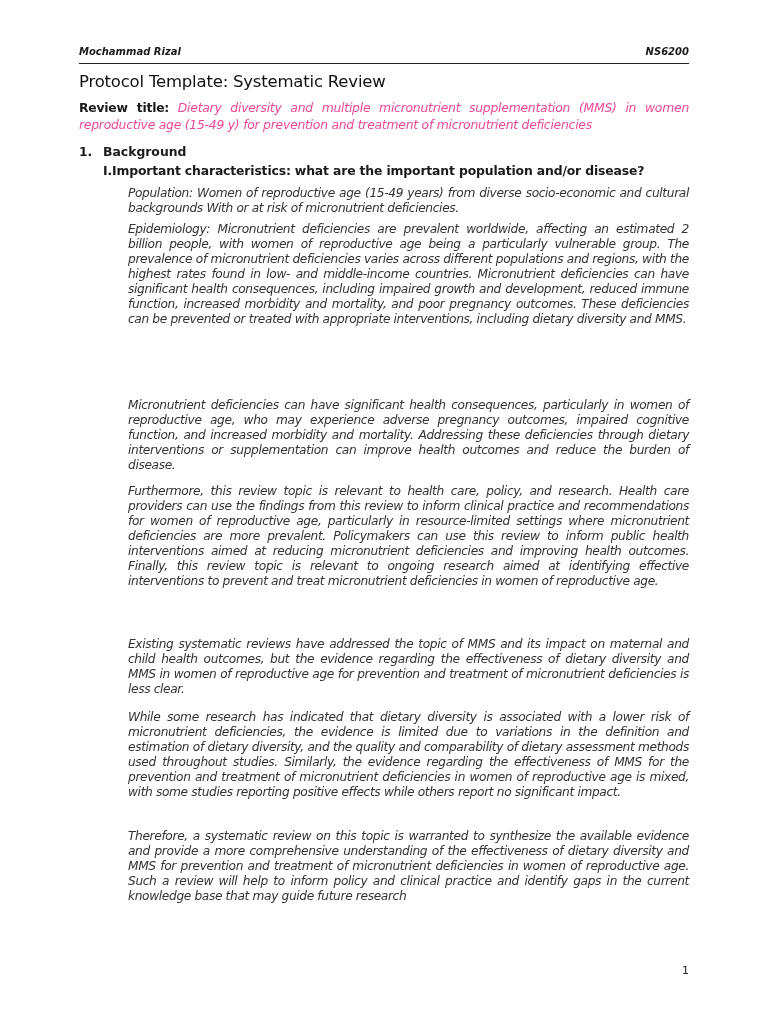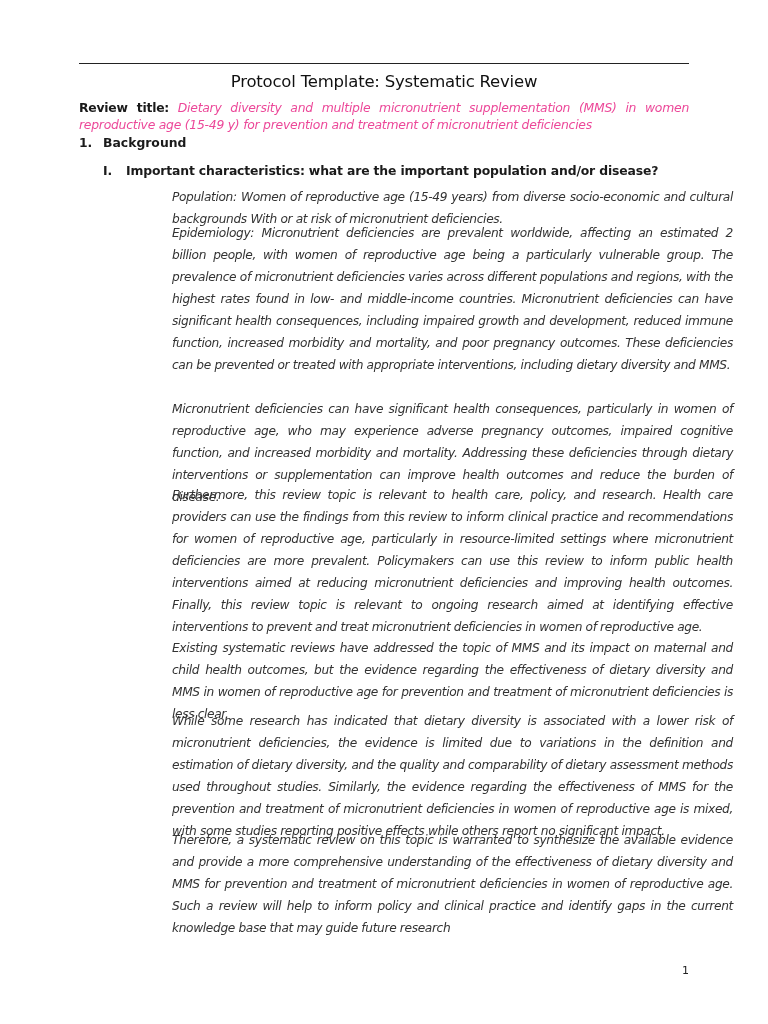--- a/index.html
+++ b/index.html
@@ -2,37 +2,41 @@
 <html><head>
   <meta charset="utf-8">
   <style>
     html, body { margin: 0; padding: 0; background: #ffffff; }
     body { width: 768px; height: 1024px; position: relative; overflow: hidden; color: #1a1a1a; }
     .page { position: absolute; left: 0; top: 0; width: 768px; height: 1024px; background: #fff; }
     .header { position: absolute; left: 79px; top: 44px; width: 610px; height: 20px; }
     .header .author { position: absolute; left: 0; top: 2px; font-family: "DejaVu Sans", sans-serif; font-size: 10px; font-style: italic; font-weight: bold; }
     .header .course { position: absolute; right: 0; top: 2px; font-family: "DejaVu Sans", sans-serif; font-size: 10px; font-style: italic; font-weight: bold; }
     .header-rule { position: absolute; left: 79px; top: 63px; width: 610px; height: 1px; background: #222; }
-    .title { position: absolute; left: 79px; top: 72px; width: 610px; text-align: center; font-family: "DejaVu Sans", sans-serif; font-size: 16.5px; letter-spacing: -0.2px; color: #111; }
+    .title { position: absolute; left: 79px; top: 72px; width: 610px; font-family: "DejaVu Sans", sans-serif; font-size: 16.5px; letter-spacing: -0.2px; color: #111; }
     .review { position: absolute; left: 79px; top: 99px; width: 610px; font-family: "DejaVu Sans", sans-serif; font-size: 12.4px; line-height: 17px; text-align: justify; letter-spacing: -0.25px; }
     .review .label { font-weight: bold; margin-top: 40px; }
     .review .val { font-style: italic; color: #ec4899; }
-    .sec1 { position: absolute; left: 79px; top: 135px; font-family: "DejaVu Sans", sans-serif; font-size: 12.4px; font-weight: bold; }
+    .sec1 { position: absolute; left: 79px; top: 144px; font-family: "DejaVu Sans", sans-serif; font-size: 12.4px; font-weight: bold; }
     .sec1 .num { display: inline-block; width: 24px; }
     .sub { position: absolute; left: 103px; width: 586px; font-family: "DejaVu Sans", sans-serif; font-size: 12.4px; font-weight: bold; line-height: 17px; letter-spacing: -0.15px; }
     .sub .rn { position: absolute; left: 0; top: 0; }
-    .sub .txt { display: block; margin-left: 23px; text-align: justify; }
-    .para { position: absolute; left: 128px; width: 561px; font-family: "DejaVu Sans", sans-serif; font-size: 12.2px; font-style: italic; line-height: 22px; text-align: justify; color: #333; letter-spacing: -0.35px; margin-left: 44px; }
+    .sub .txt { display: block; margin-left: 9px; text-align: justify; }
+    .para { position: absolute; left: 128px; width: 561px; font-family: "DejaVu Sans", sans-serif; font-size: 12.2px; font-style: italic; line-height: 15px; text-align: justify; color: #333; letter-spacing: -0.35px; }
     .pagenum { position: absolute; left: 682px; top: 964px; font-family: "DejaVu Sans", sans-serif; font-size: 11px; color: #222; }
   </style>
 </head>
 <body>
 
 <div class="page">
 
+  <div class="header">
+    <span class="author">Mochammad Rizal</span>
+    <span class="course">NS6200</span>
+  </div>
   <div class="header-rule"></div>
 
   <div class="title">Protocol Template: Systematic Review</div>
 
   <div class="review">
     <span class="label">Review title:</span>
     <span class="val">Dietary diversity and multiple micronutrient supplementation (MMS) in women reproductive age (15-49 y) for prevention and treatment of micronutrient deficiencies</span>
   </div>
 
   <div class="sec1">

